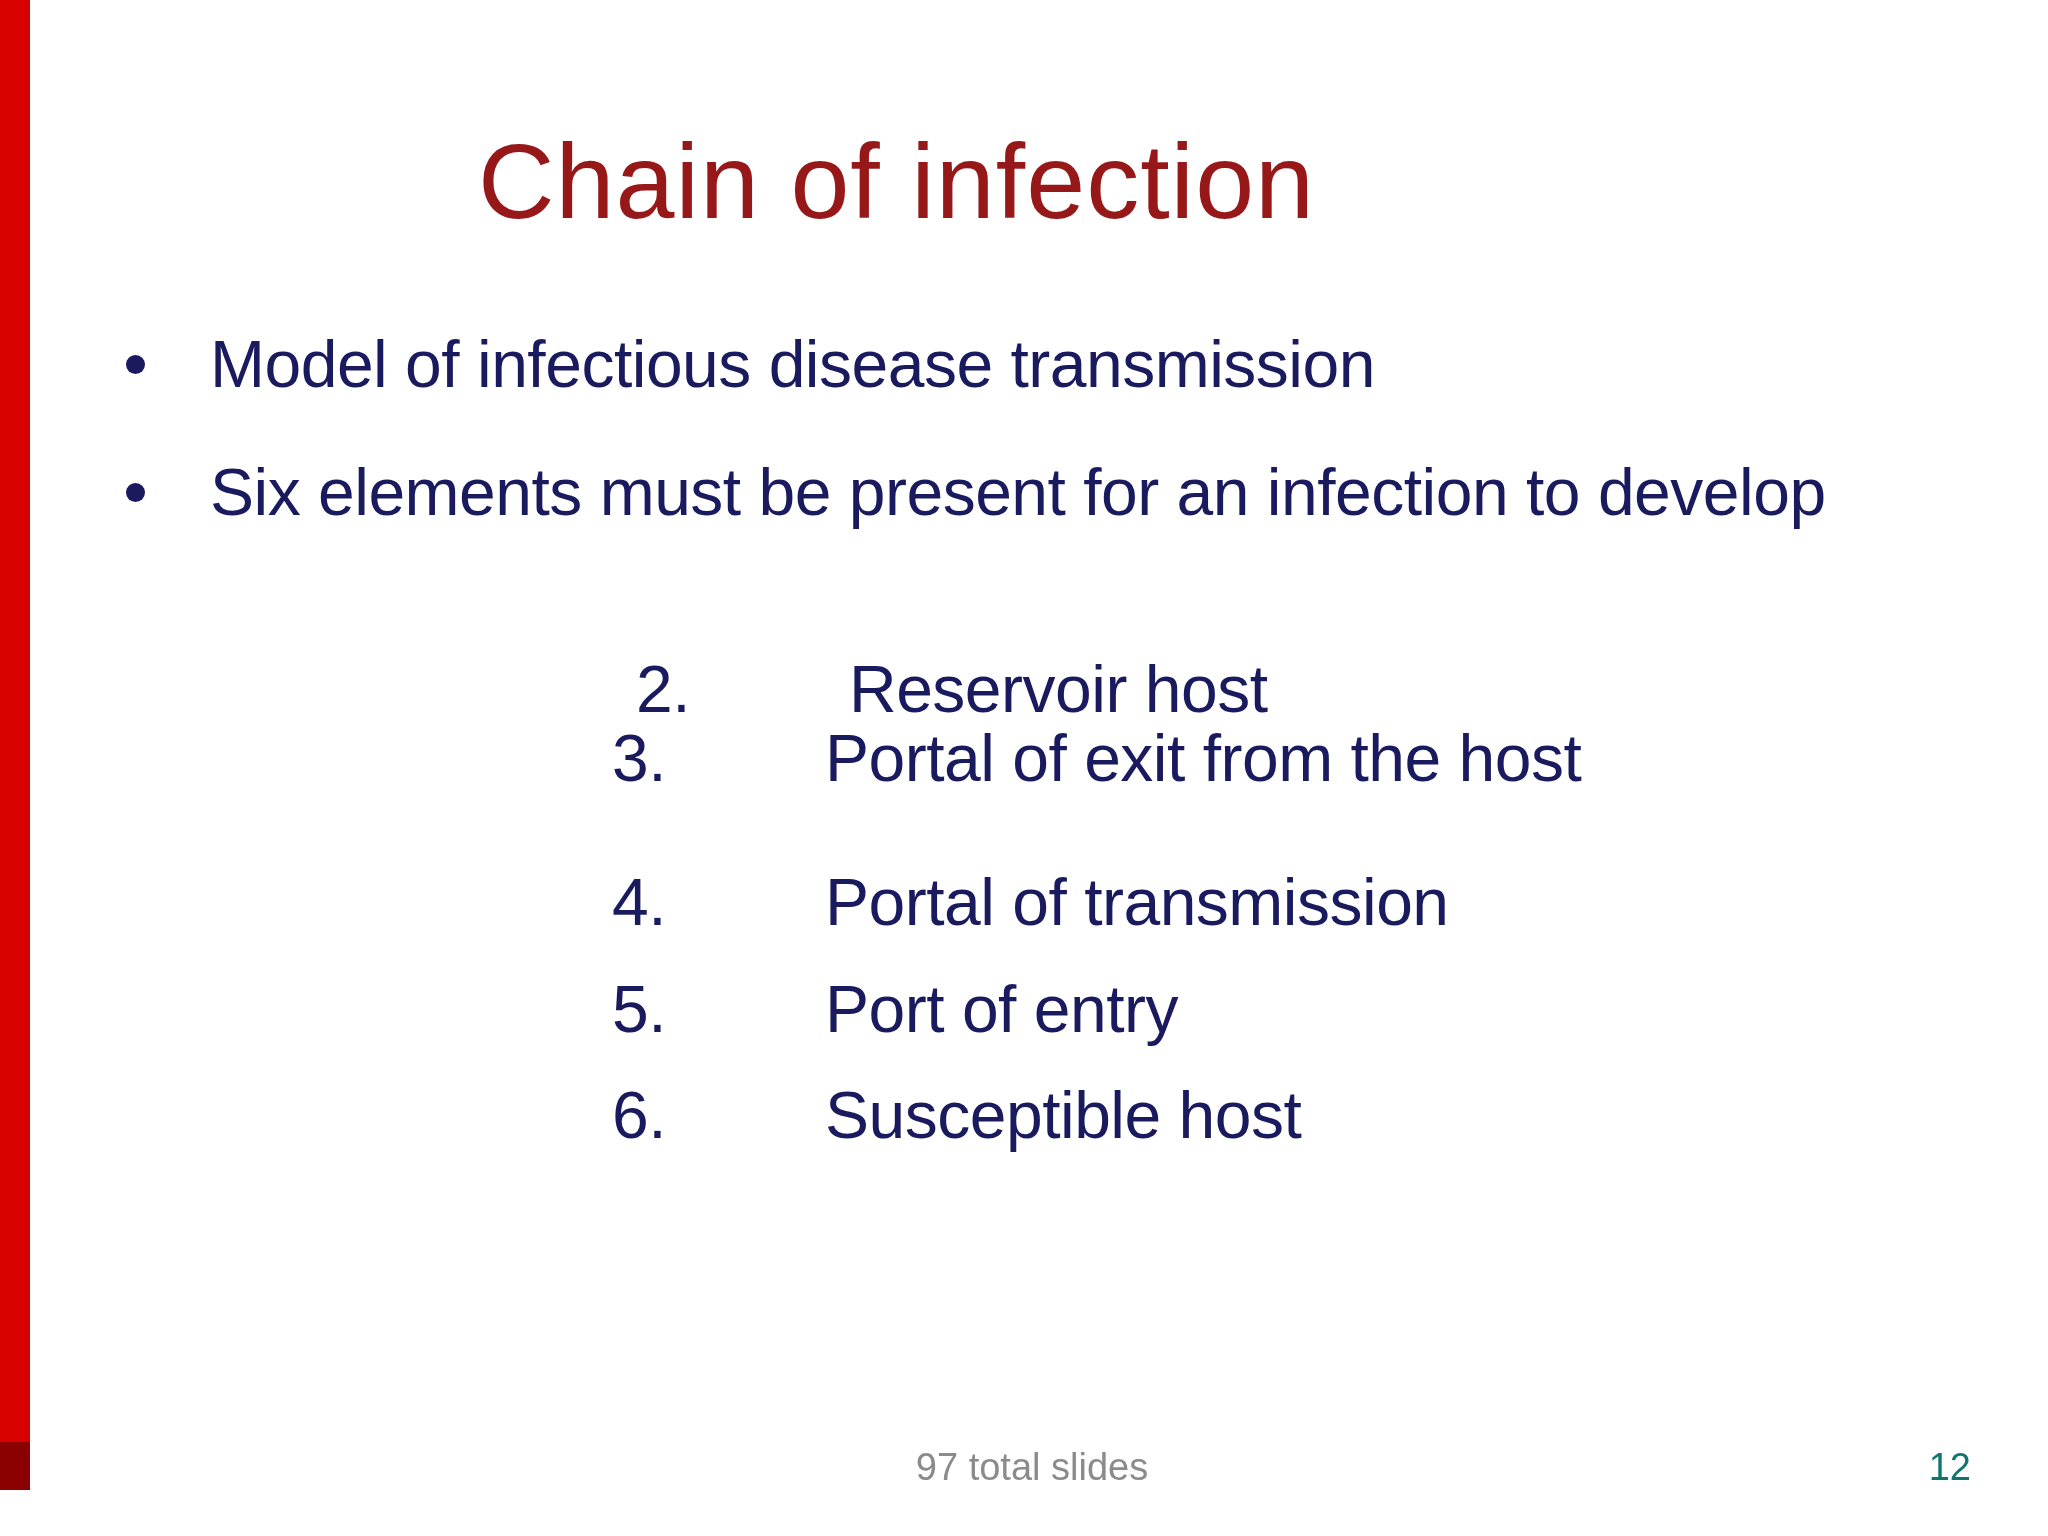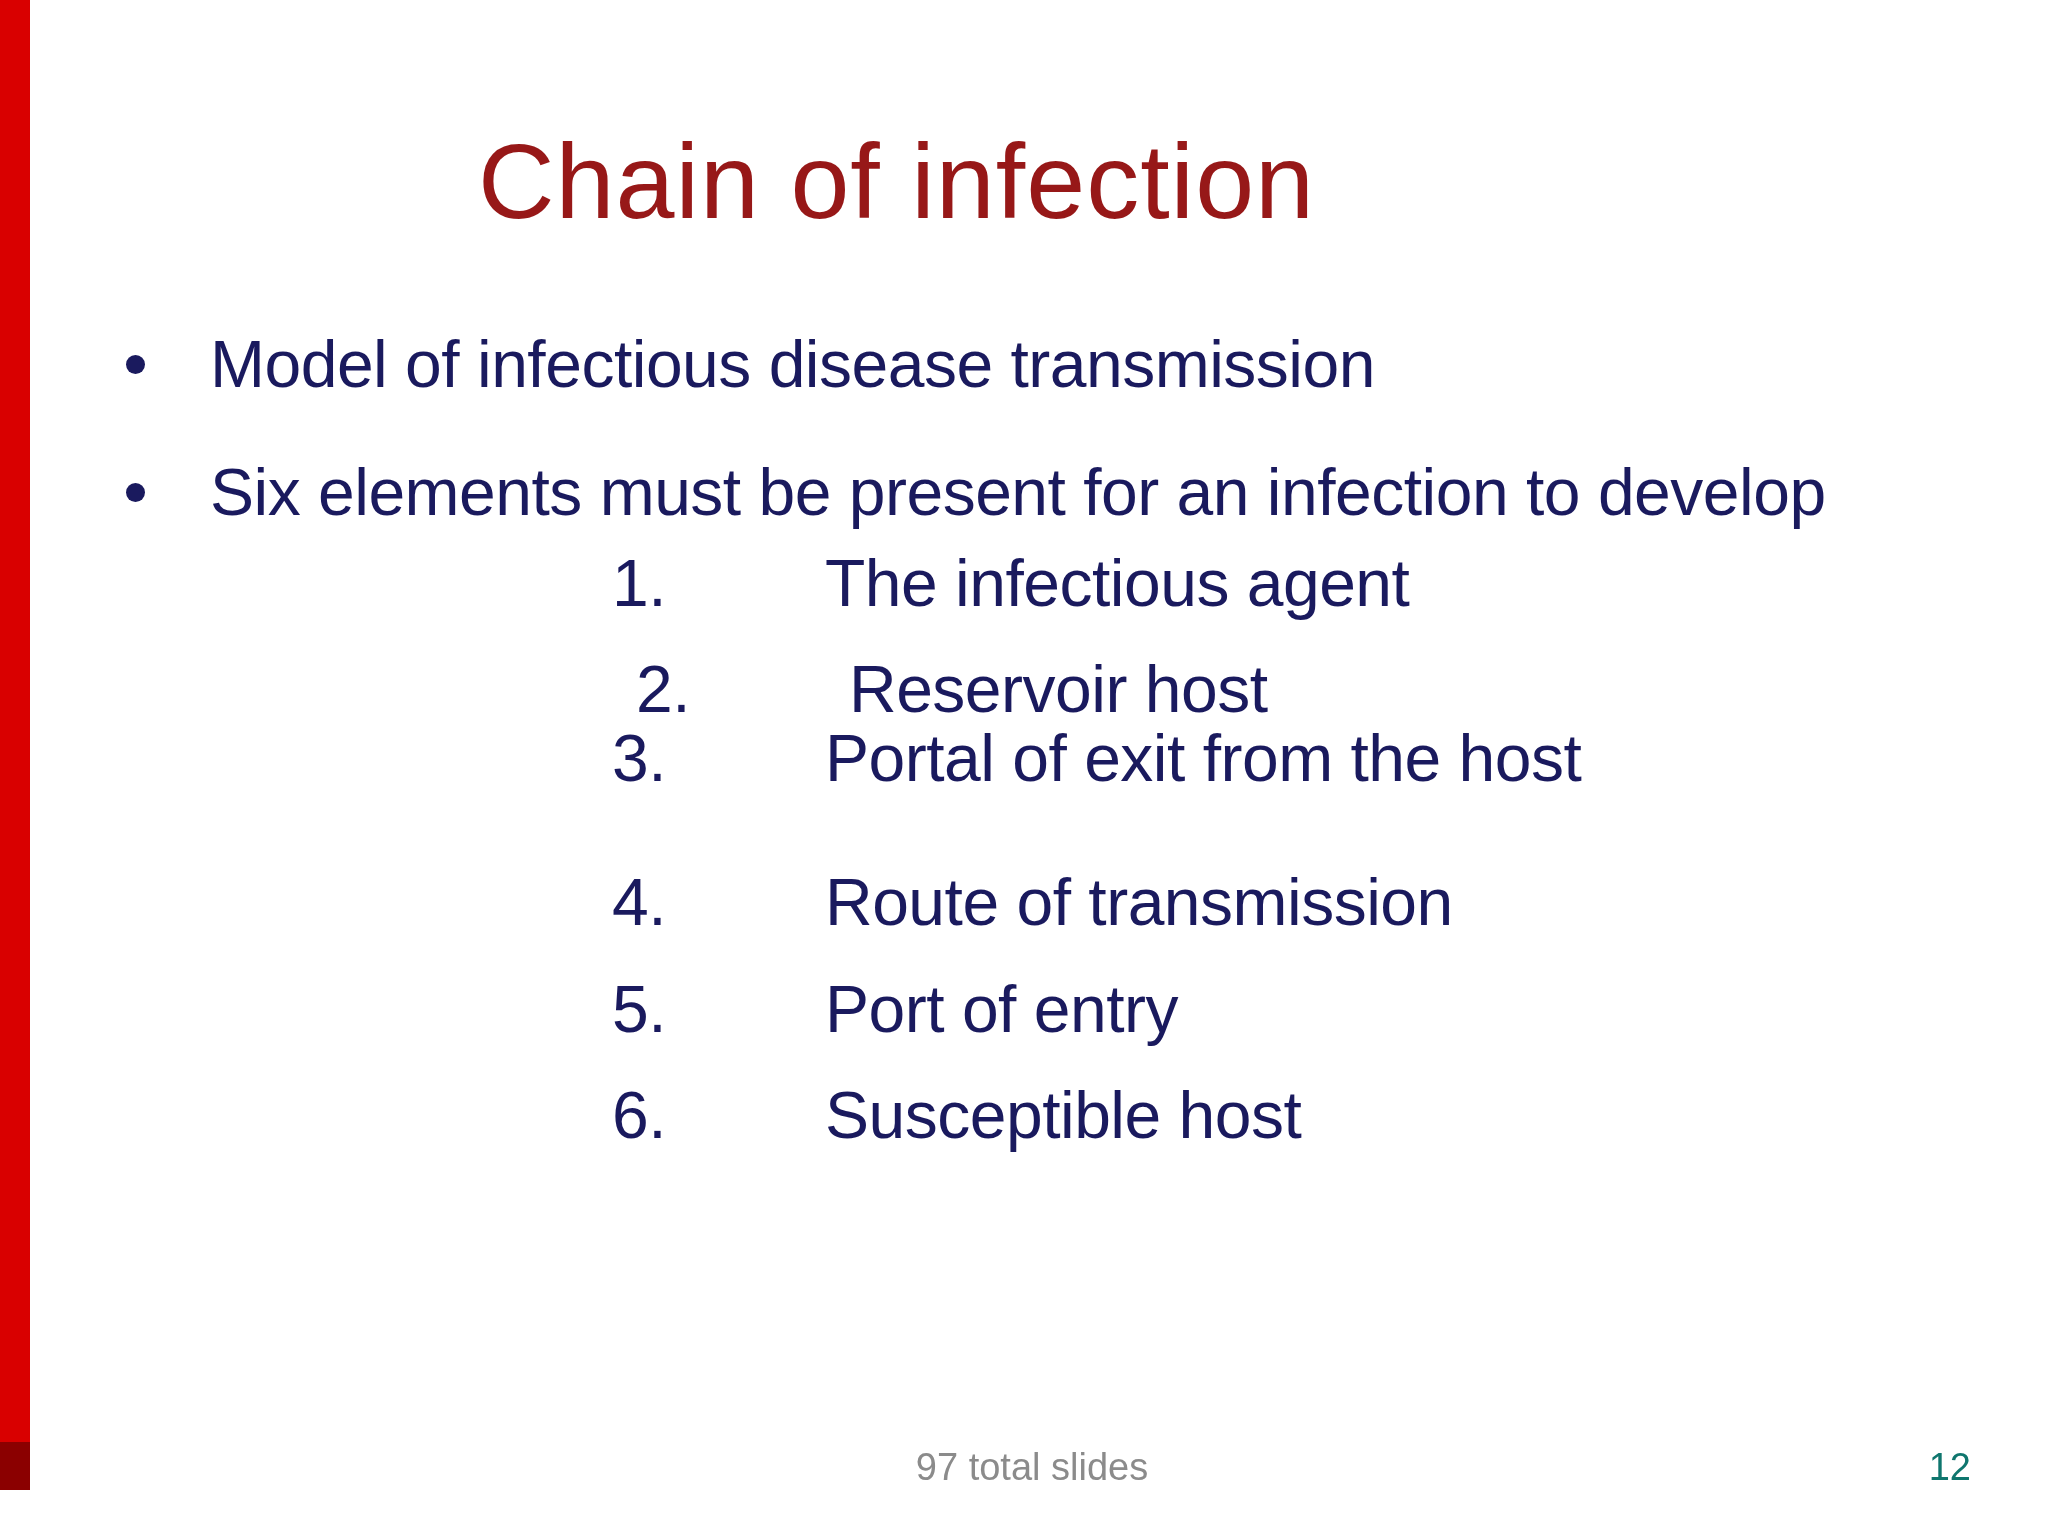--- a/index.html
+++ b/index.html
@@ -109,31 +109,28 @@
 
   <div class="bullet-row b1">
     <span class="dot"></span>
     <span class="text">Model of infectious disease transmission</span>
   </div>
   <div class="bullet-row b2">
     <span class="dot"></span>
     <span class="text">Six elements must be present for an infection to develop</span>
   </div>
 
-  <div class="num-row n1">
-    <span class="num">1.</span><span class="txt">The infectious agent</span>
-  </div>
   <div class="num-row n2">
     <span class="num">2.</span><span class="txt">Reservoir host</span>
   </div>
   <div class="num-row n3">
     <span class="num">3.</span><span class="txt">Portal of exit from the host</span>
   </div>
   <div class="num-row n4">
-    <span class="num">4.</span><span class="txt">Route of transmission</span>
+    <span class="num">4.</span><span class="txt">Portal of transmission</span>
   </div>
   <div class="num-row n5">
     <span class="num">5.</span><span class="txt">Port of entry</span>
   </div>
   <div class="num-row n6">
     <span class="num">6.</span><span class="txt">Susceptible host</span>
   </div>
 
   <div class="footer-center">97 total slides</div>
   <div class="footer-page">12</div>

